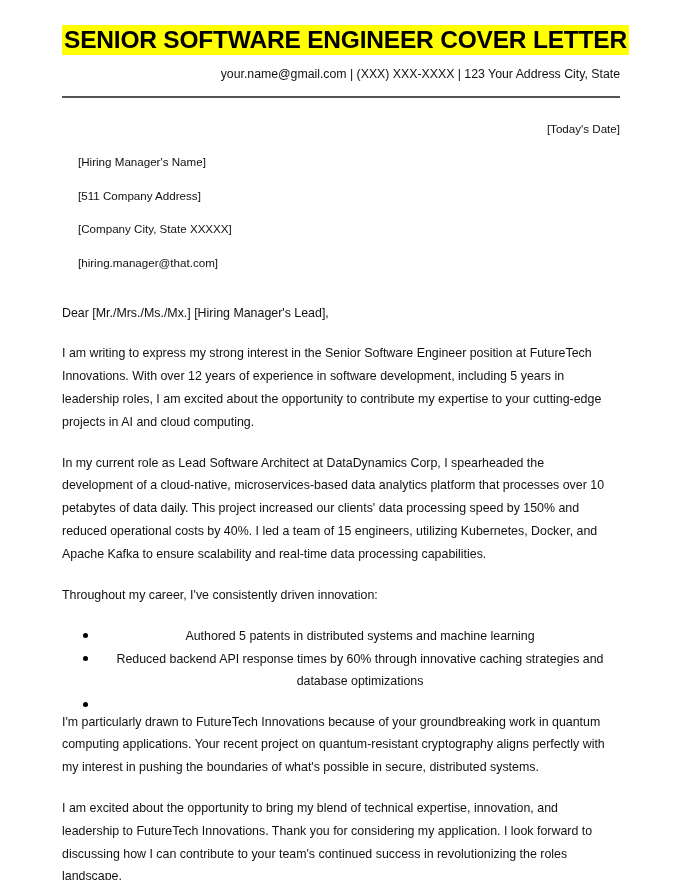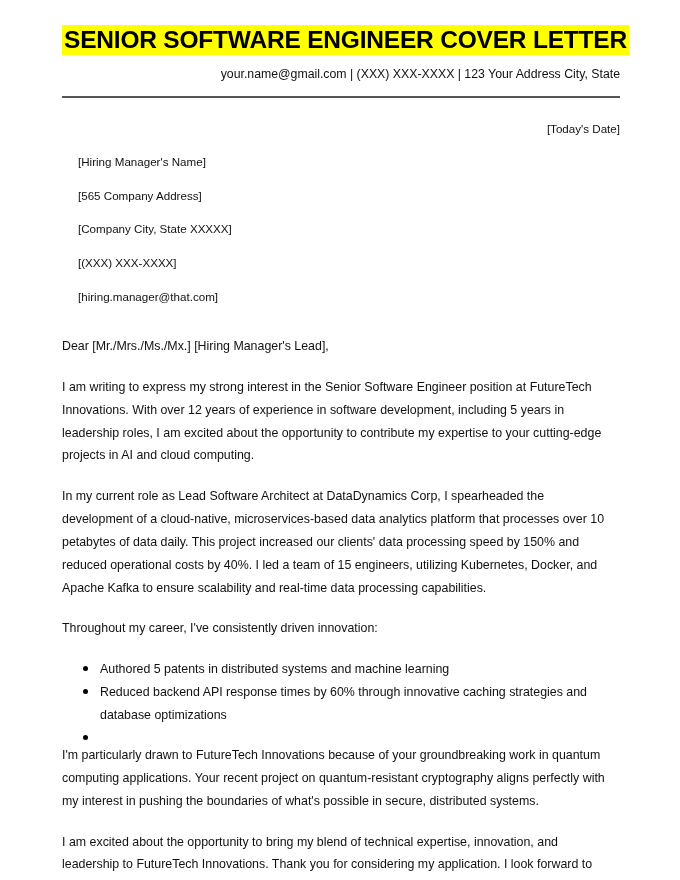--- a/index.html
+++ b/index.html
@@ -88,20 +88,21 @@
   .salutation {
     margin: 0 0 18px 0;
   }
   .body-para {
     margin: 0 4px 18px 0;
   }
   .bullet-list {
     list-style: none;
     margin: 2px 0 18px 0;
     padding: 0;
+    text-align: center;
   }
   .bullet-list li {
     position: relative;
     padding-left: 38px;
     margin-bottom: 1px;
     line-height: 1.8;
   }
   .bullet-list li .disc {
     position: absolute;
     left: 21px;
@@ -121,23 +122,22 @@
     <div class="letter-header">
       <h1 class="doc-title"><span class="hl">SENIOR SOFTWARE ENGINEER COVER LETTER</span></h1>
       <p class="contact-line">your.name@gmail.com | (XXX) XXX-XXXX | 123 Your Address City, State</p>
       <div class="divider"></div>
     </div>
 
     <div class="meta-block">
       <p class="meta-date">[Today's Date]</p>
       <div class="meta-recipient">
         <p>[Hiring Manager's Name]</p>
-        <p>[565 Company Address]</p>
+        <p>[511 Company Address]</p>
         <p>[Company City, State XXXXX]</p>
-        <p>[(XXX) XXX-XXXX]</p>
         <p>[hiring.manager@that.com]</p>
       </div>
     </div>
 
     <div class="body-block">
       <p class="salutation">Dear [Mr./Mrs./Ms./Mx.] [Hiring Manager's Lead],</p>
       <p class="body-para">I am writing to express my strong interest in the Senior Software Engineer position at FutureTech Innovations. With over 12 years of experience in software development, including 5 years in leadership roles, I am excited about the opportunity to contribute my expertise to your cutting-edge projects in AI and cloud computing.</p>
       <p class="body-para">In my current role as Lead Software Architect at DataDynamics Corp, I spearheaded the development of a cloud-native, microservices-based data analytics platform that processes over 10 petabytes of data daily. This project increased our clients' data processing speed by 150% and reduced operational costs by 40%. I led a team of 15 engineers, utilizing Kubernetes, Docker, and Apache Kafka to ensure scalability and real-time data processing capabilities.</p>
       <p class="body-para">Throughout my career, I've consistently driven innovation:</p>
 

